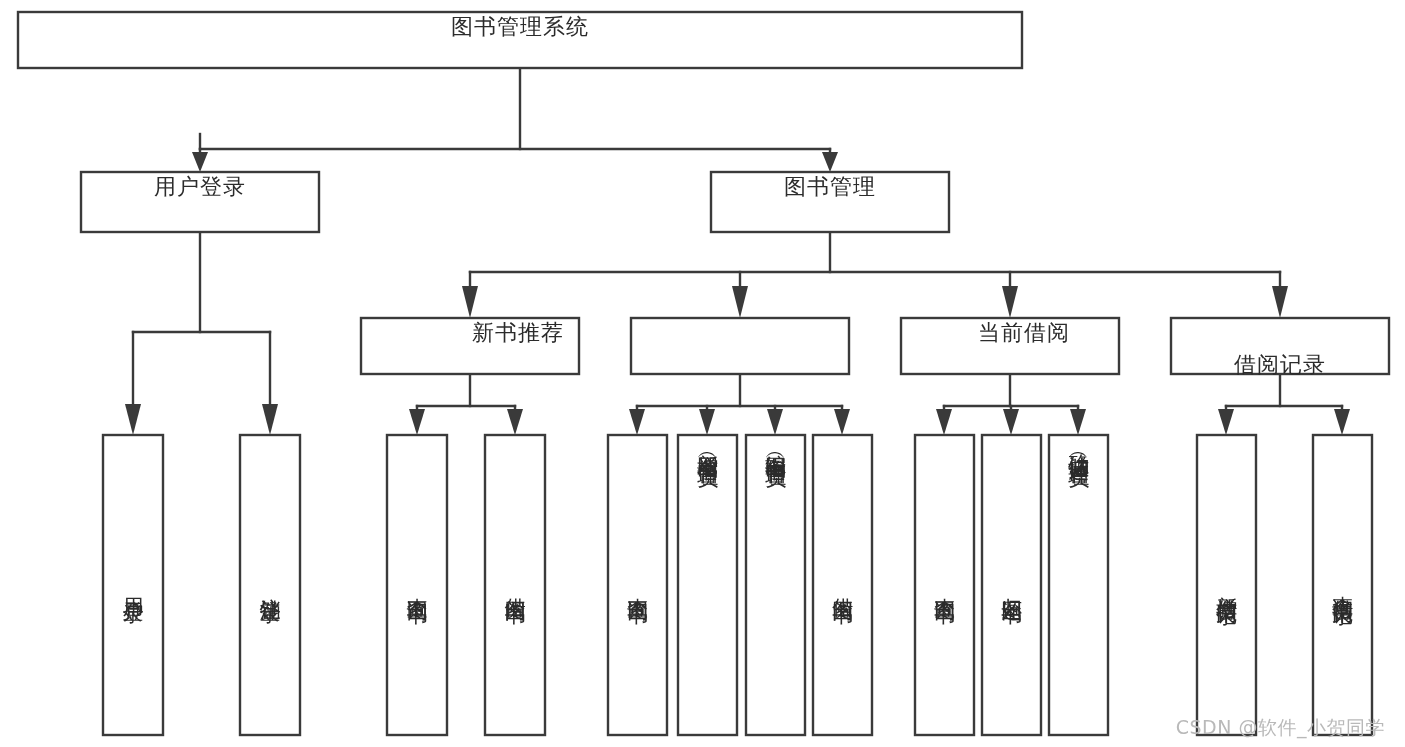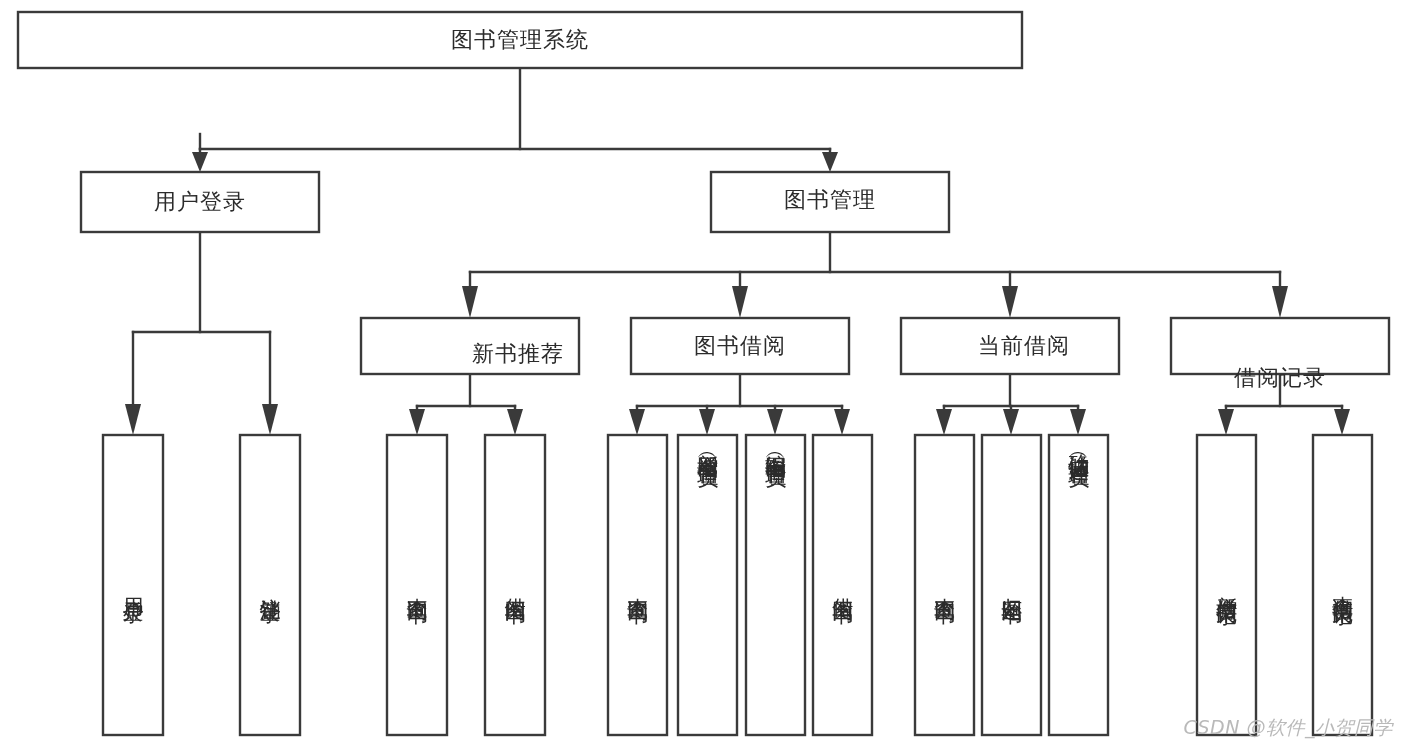--- a/index.html
+++ b/index.html
@@ -49,41 +49,39 @@
     font-family: "DejaVu Sans", "Liberation Sans", sans-serif;
     font-size: 21px;
     line-height: 1.06;
     color: #2b2b2b;
     letter-spacing: 2px;
     white-space: nowrap;
   }
   .horiz-label-wrap {
     position: absolute;
     display: flex;
-    align-items: center;
     justify-content: center;
     pointer-events: none;
   }
   .horiz-label-text {
     font-family: "DejaVu Sans", "Liberation Sans", sans-serif;
     font-size: 22px;
     color: #2b2b2b;
     letter-spacing: 1px;
     white-space: nowrap;
   }
   #watermark {
     position: absolute;
-    right: 12px;
+    right: 20px;
     bottom: 6px;
     font-family: "DejaVu Sans", "Liberation Sans", sans-serif;
     font-size: 19px;
     color: #b9b9b9;
     white-space: nowrap;
     letter-spacing: 0.5px;
-    font-style: italic;
   }
 </style>
 </head>
 <body>
 
 <div id="diagram-root">
 
   <svg id="diagram-svg" width="1405" height="747" viewBox="0 0 1405 747">
 
     <g>
@@ -200,23 +198,20 @@
   <div class="horiz-label-wrap" style="left:81px; top:172px; width:238px; height:60px;">
     <span class="horiz-label-text">用户登录</span>
   </div>
   <div class="horiz-label-wrap" style="left:711px; top:172px; width:238px; height:55px;">
     <span class="horiz-label-text">图书管理</span>
   </div>
 
   <div class="horiz-label-wrap" style="left:361px; top:318px; width:218px; height:72px;padding-left:48px;">
     <span class="horiz-label-text">新书推荐</span>
   </div>
-  <div class="horiz-label-wrap" style="left:631px; top:318px; width:218px; height:56px;">
-    <span class="horiz-label-text">图书借阅</span>
-  </div>
   <div class="horiz-label-wrap" style="left:901px; top:318px; width:246px; height:56px;">
     <span class="horiz-label-text">当前借阅</span>
   </div>
   <div class="horiz-label-wrap" style="left:1171px; top:318px; width:218px; height:56px;margin-top:32px;">
     <span class="horiz-label-text">借阅记录</span>
   </div>
 
   <div class="vert-label-wrap" style="left:103px; top:435px; width:60px; height:300px;">
     <span class="vert-label-text">用户登录</span>
   </div>

